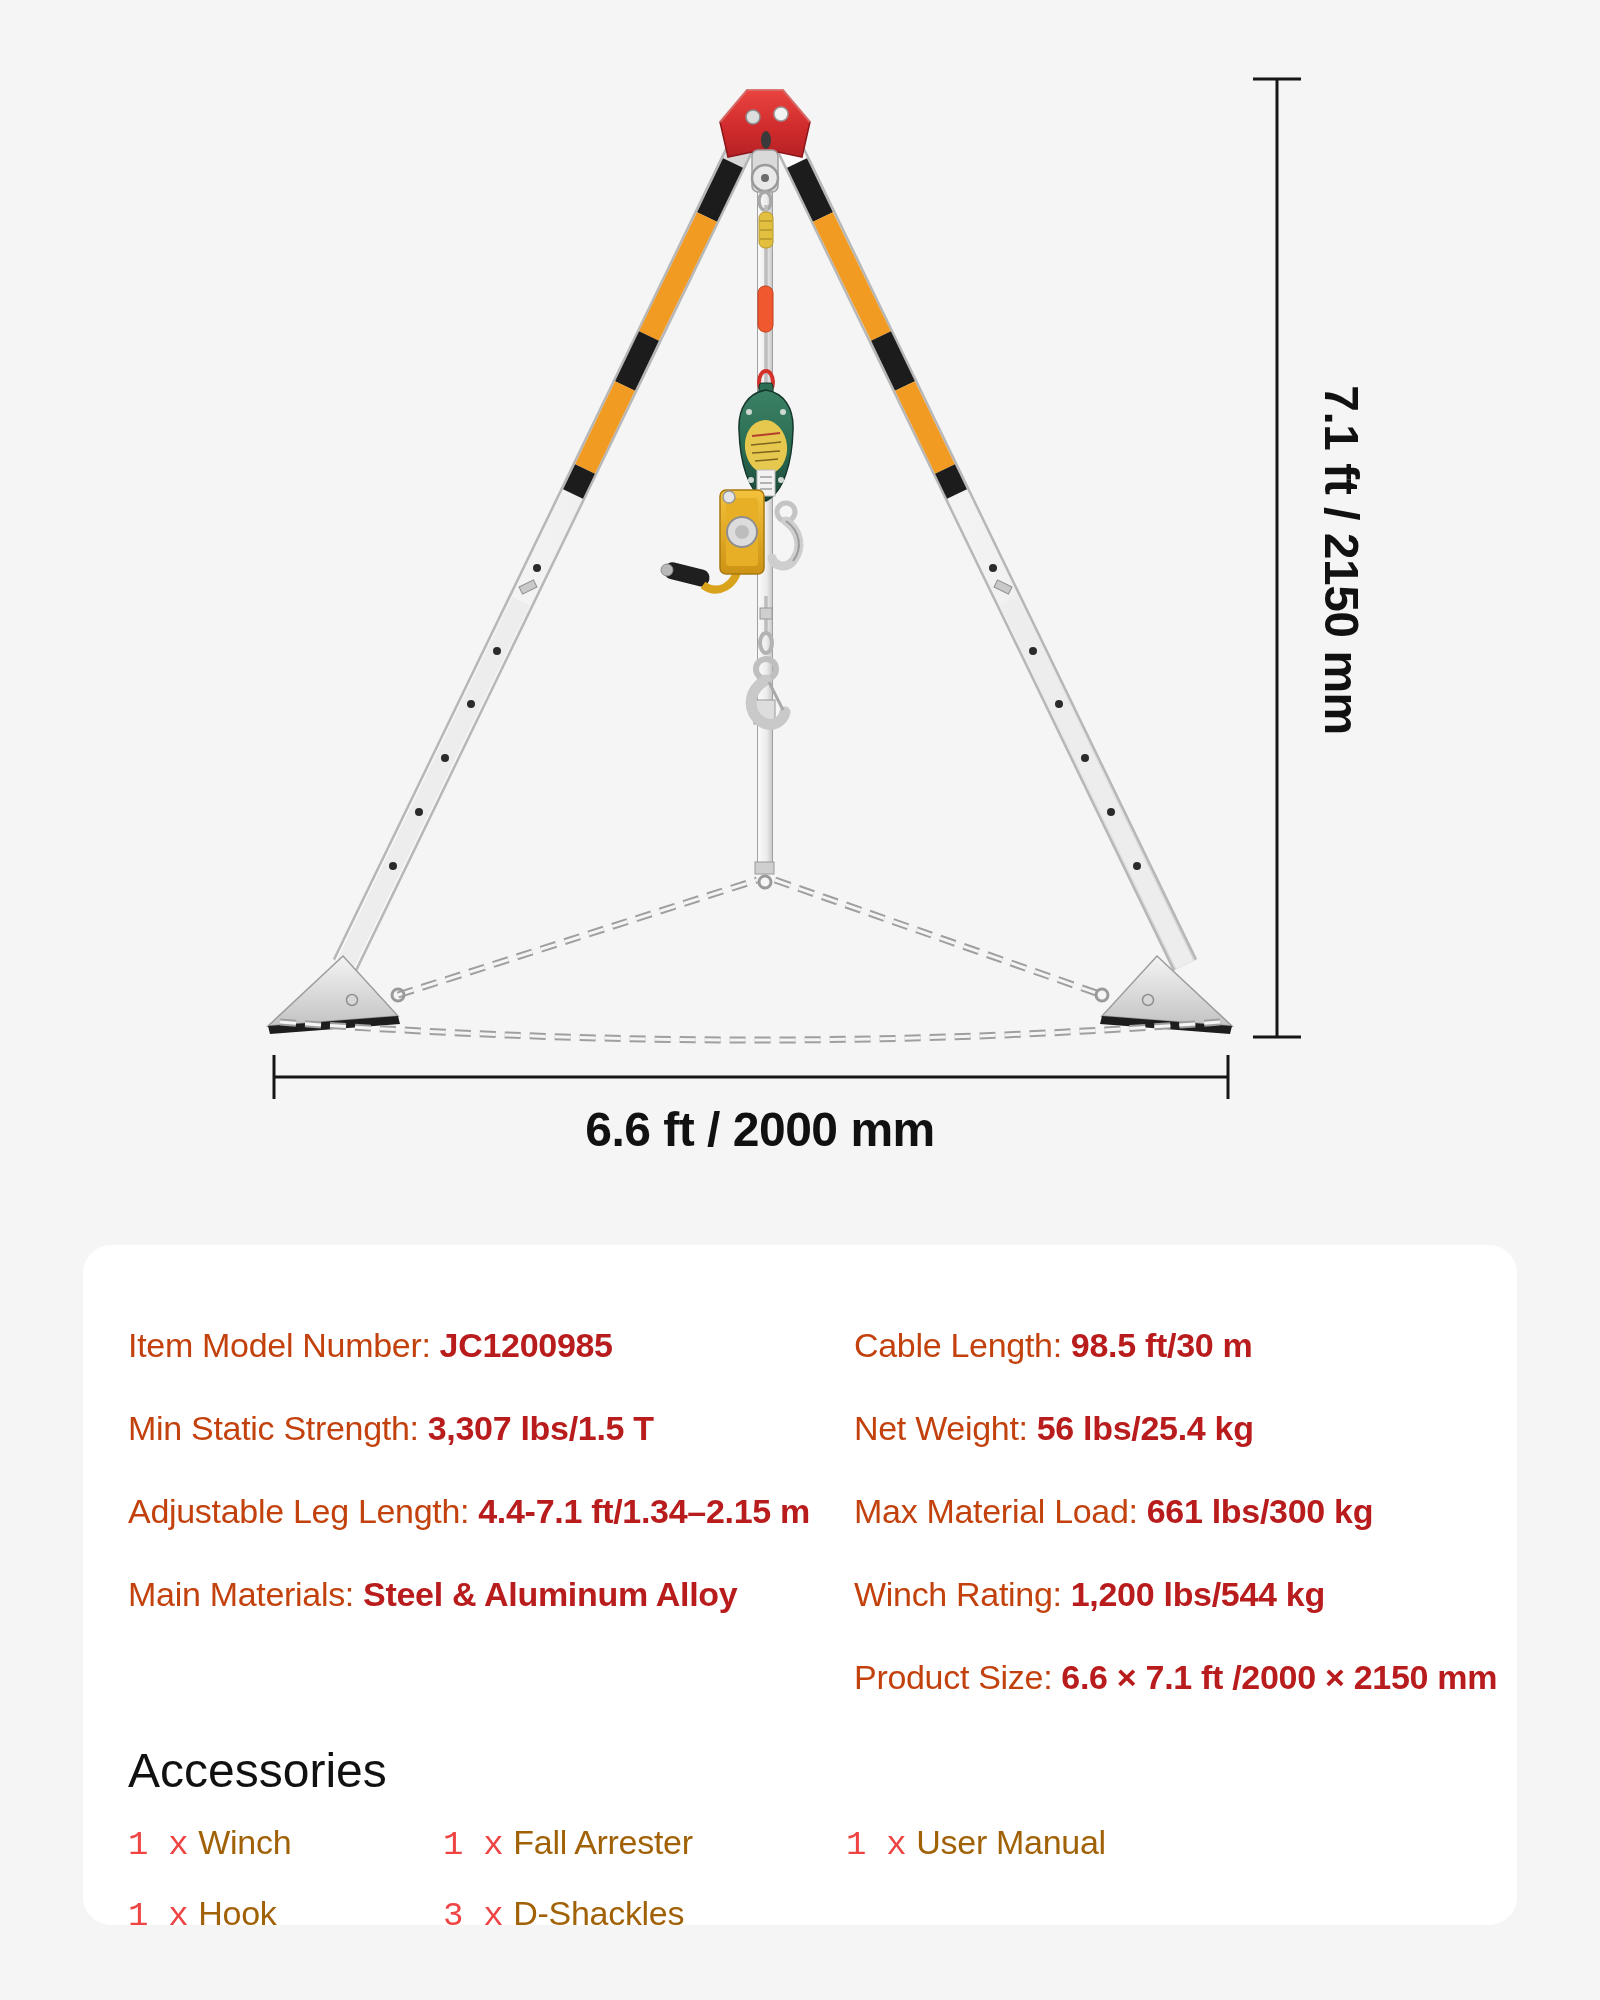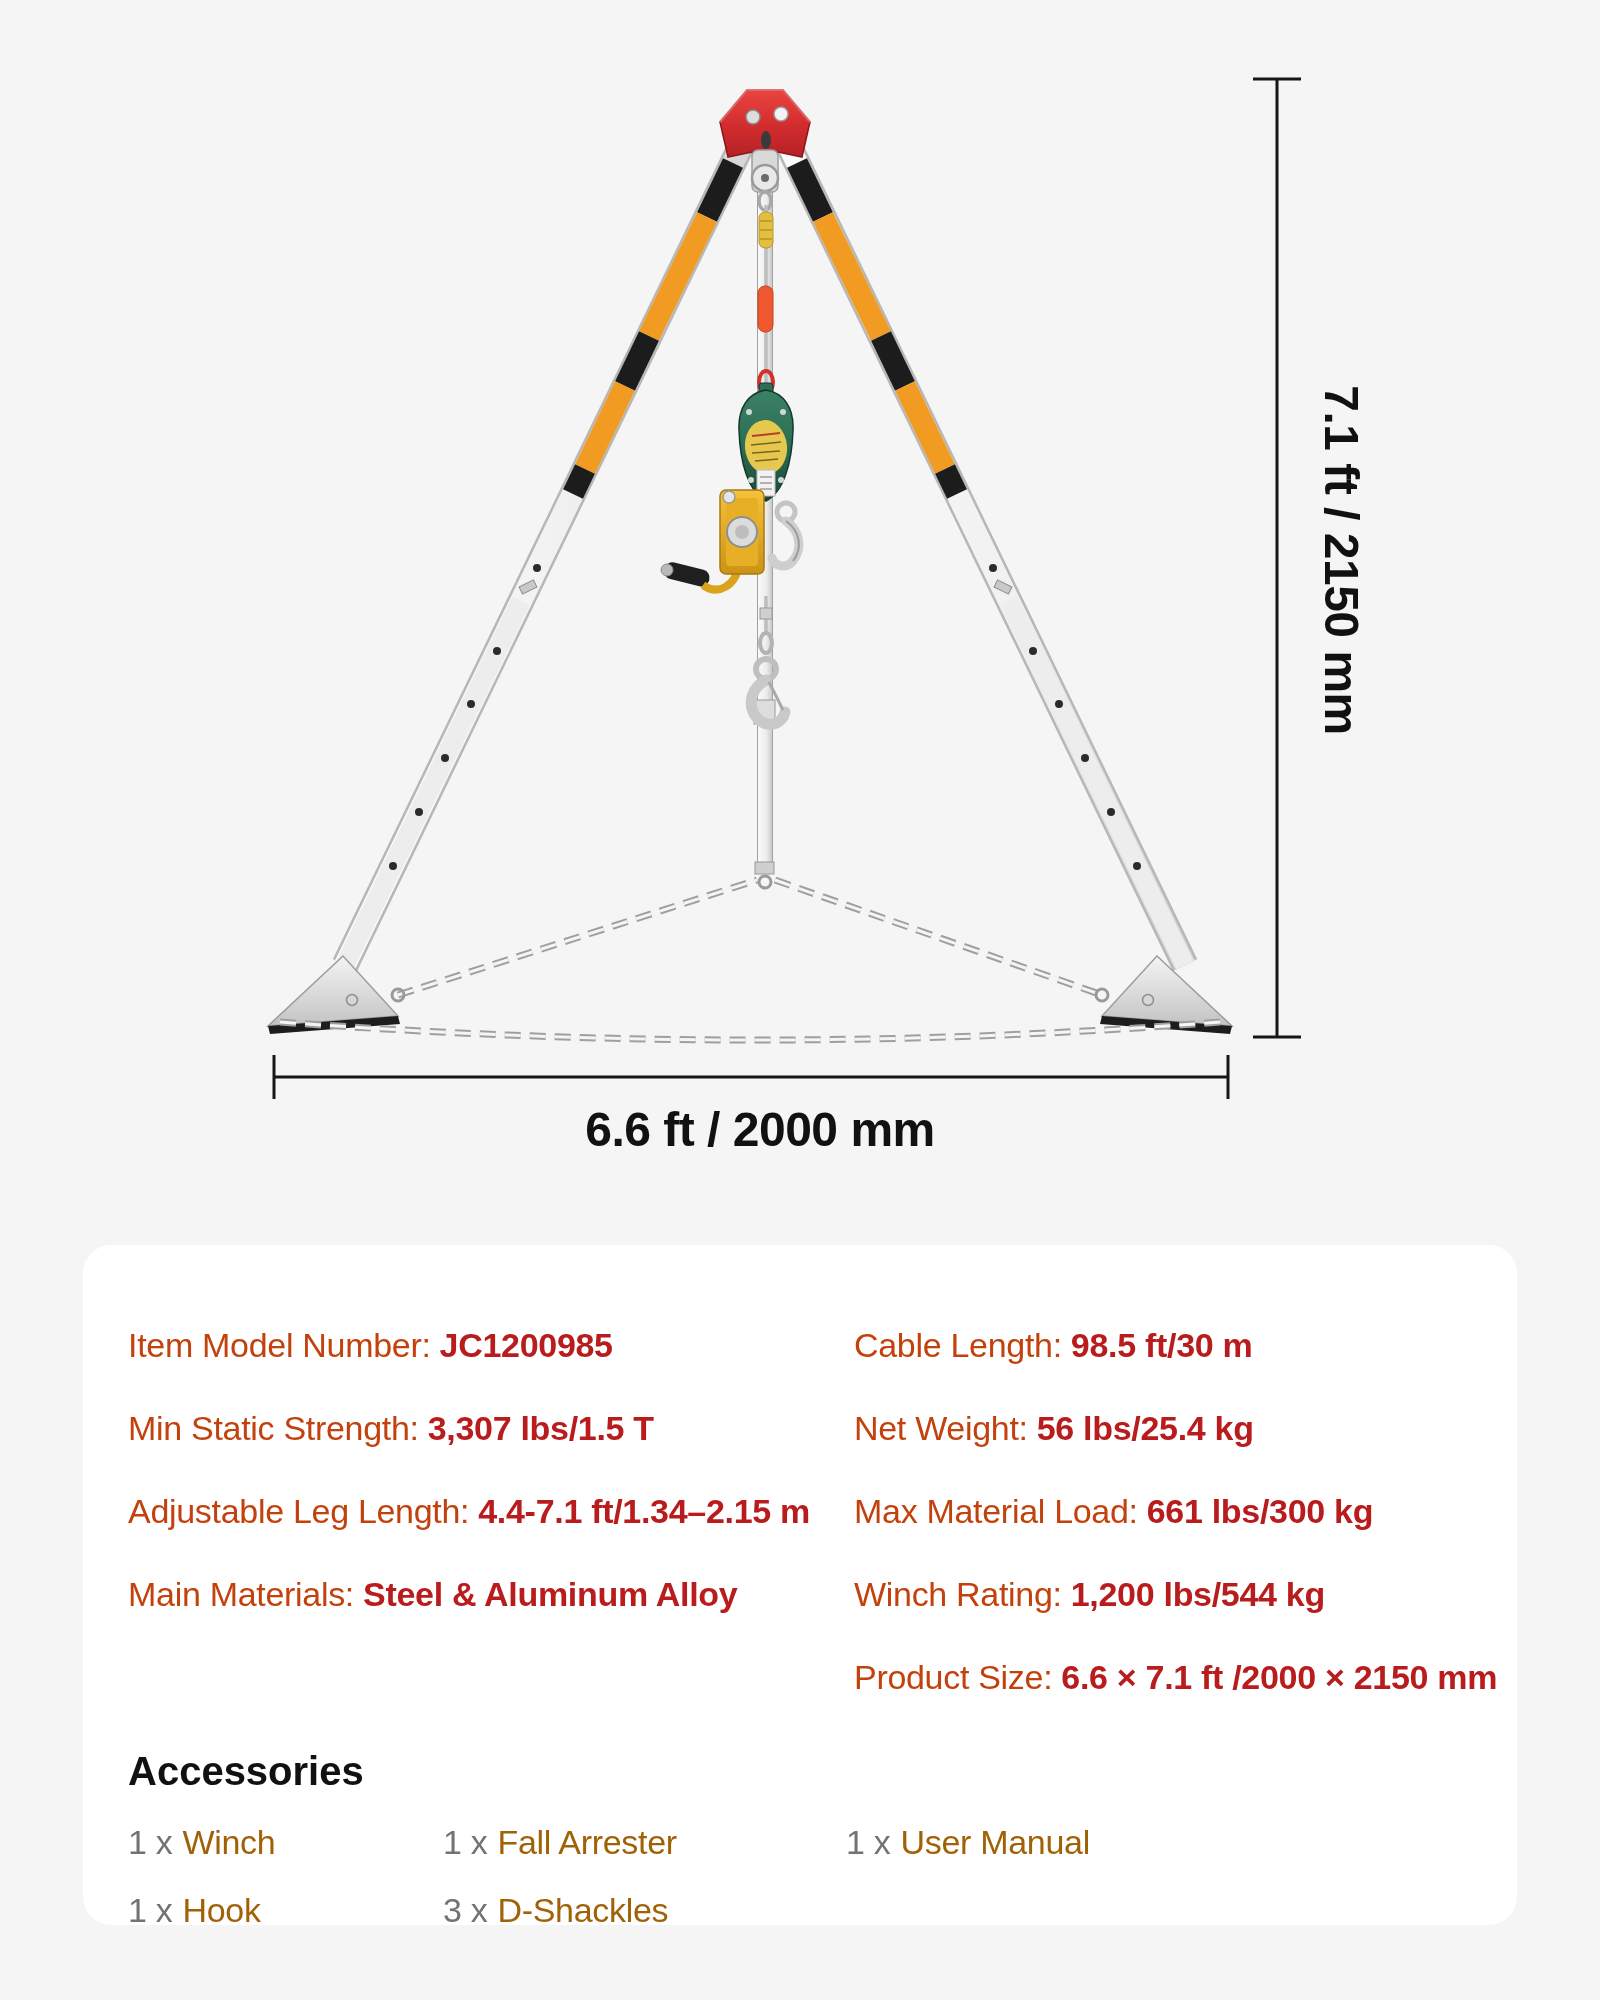--- a/index.html
+++ b/index.html
@@ -24,28 +24,28 @@
     box-sizing:border-box;padding:78px 0 0 45px;
   }
   .spec-grid{display:grid;grid-template-columns:726px 1fr;}
   .spec-row{
     font-size:34px;letter-spacing:-0.3px;line-height:44px;
     margin-bottom:39px;white-space:nowrap;
   }
   .spec-row .lbl{color:#c2410c;font-weight:400;}
   .spec-row .val{color:#b91c1c;font-weight:700;margin-left:9px;}
   .acc-title{
-    margin:10px 0 0 0;font-size:40px;line-height:46px;font-weight:700;color:#111;
+    margin:10px 0 0 0;font-size:48px;line-height:46px;font-weight:400;color:#111;
   }
   .acc-grid{
     margin-top:26px;display:grid;grid-template-columns:315px 403px 1fr;
     row-gap:24px;
   }
   .acc-item{font-size:34px;line-height:44px;letter-spacing:-0.3px;white-space:nowrap;}
-  .acc-item .qty{color:#737373;font-weight:400;}
+  .acc-item .qty{color:#ef4444;font-weight:400;font-family:Liberation Mono, monospace;}
   .acc-item .nm{color:#a16207;margin-left:10px;}
 </style>
 </head>
 <body>
 
 <section class="hero">
   <svg width="1600" height="1250" viewBox="0 0 1600 1250">
     <defs>
       <linearGradient id="legG" x1="0" y1="0" x2="1" y2="0">
         <stop offset="0" stop-color="#fbfbfb"></stop>

